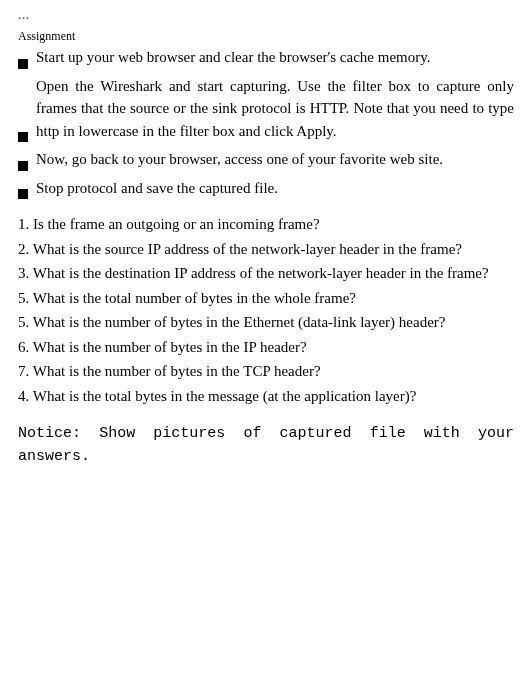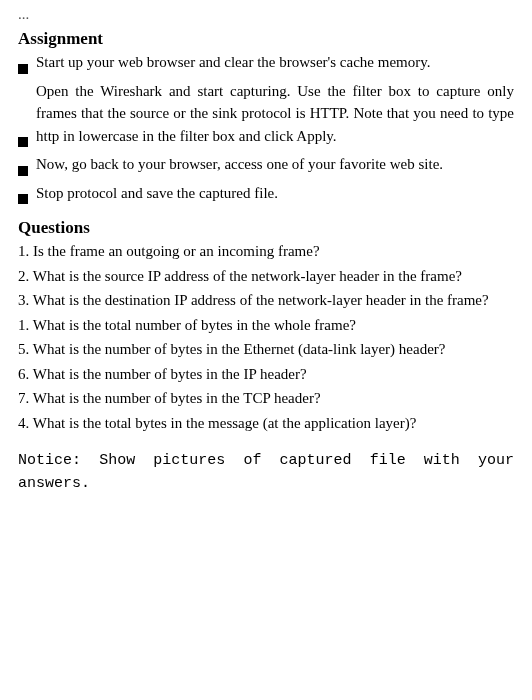--- a/index.html
+++ b/index.html
@@ -16,22 +16,22 @@
       color: #000000;
       padding: 6px 18px 18px 18px;
     }
     .page-title {
       font-size: 15px;
       font-weight: normal;
       margin-bottom: 6px;
       color: #555;
     }
     .section-heading {
-      font-size: 17px;
-      font-weight: bold;
+      font-size: 12px;
+      font-weight: normal;
       margin-bottom: 2px;
     }
     .bullet-item {
       display: flex;
       align-items: flex-end;
       margin-bottom: 6px;
       text-align: justify;
     }
     .bullet-square {
       display: inline-block;
@@ -87,26 +87,25 @@
       <span class="bullet-square"></span>
       <span class="bullet-text">Now, go back to your browser, access one of your favorite web site.</span>
     </div>
     <div class="bullet-item">
       <span class="bullet-square"></span>
       <span class="bullet-text">Stop protocol and save the captured file.</span>
     </div>
   </div>
 
   <div class="questions-section">
-    <div class="section-heading">Questions</div>
 
     <div class="question-item">1. Is the frame an outgoing or an incoming frame?</div>
     <div class="question-item">2. What is the source IP address of the network-layer header in the frame?</div>
     <div class="question-item">3. What is the destination IP address of the network-layer header in the frame?</div>
-    <div class="question-item">1. What is the total number of bytes in the whole frame?</div>
+    <div class="question-item">5. What is the total number of bytes in the whole frame?</div>
     <div class="question-item">5. What is the number of bytes in the Ethernet (data-link layer) header?</div>
     <div class="question-item">6. What is the number of bytes in the IP header?</div>
     <div class="question-item">7. What is the number of bytes in the TCP header?</div>
     <div class="question-item">4. What is the total bytes in the message (at the application layer)?</div>
   </div>
 
   <div class="notice-section">Notice: Show pictures of captured file with your answers.</div>
 </div>
 
 </body></html>

